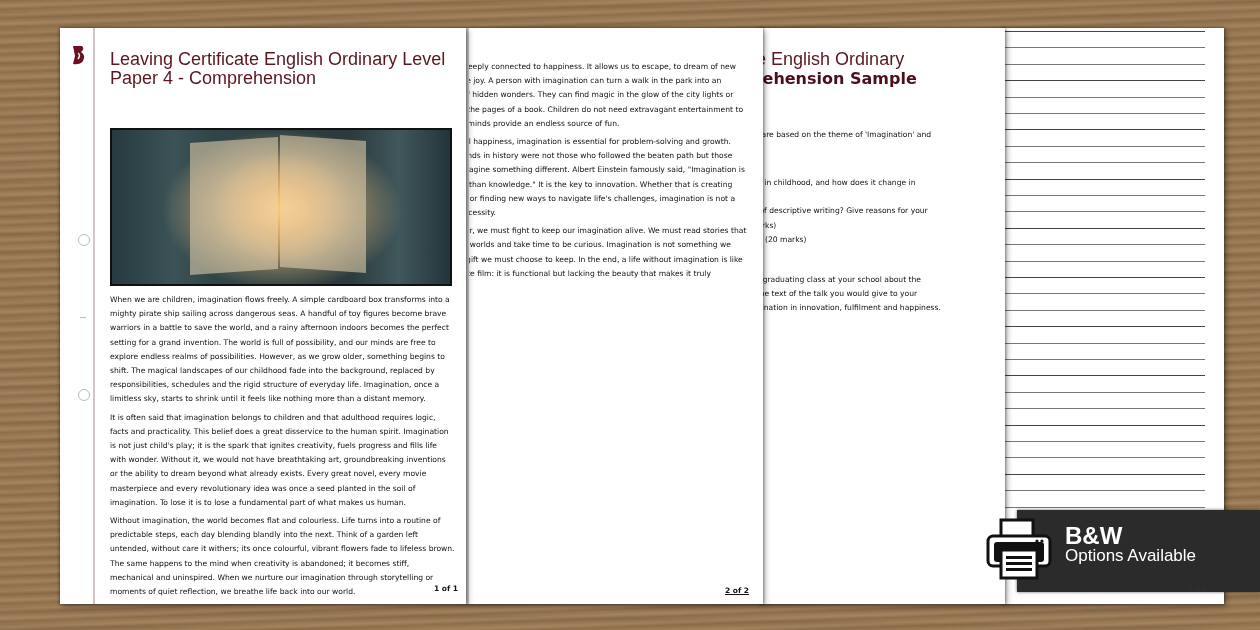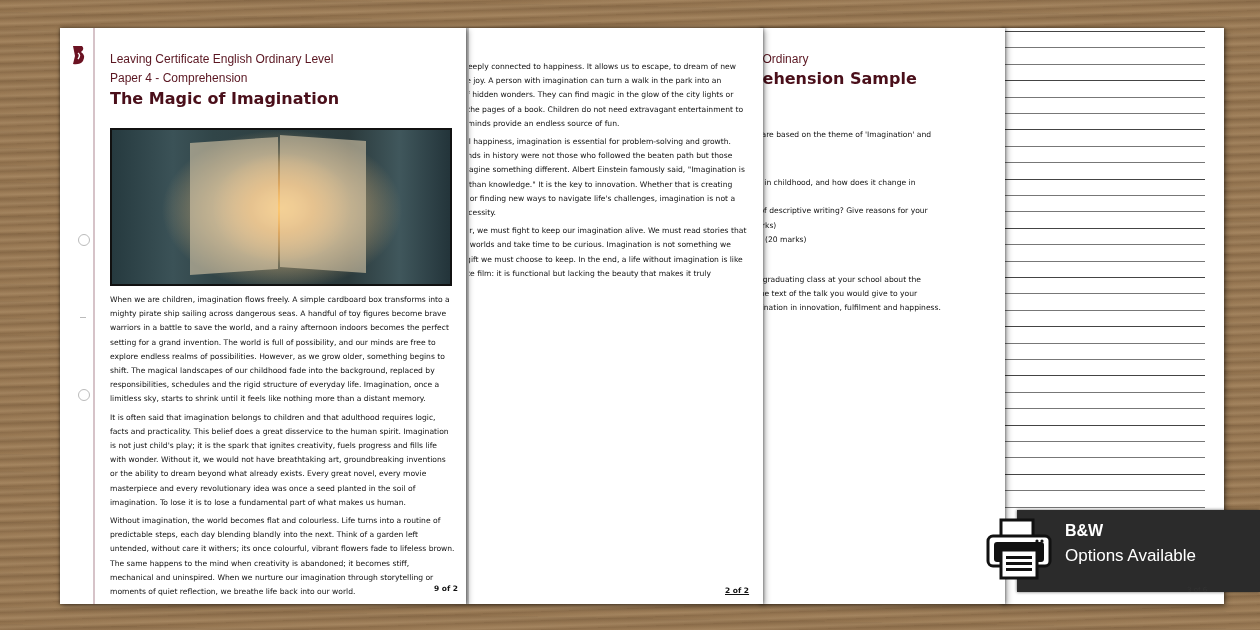--- a/index.html
+++ b/index.html
@@ -22,21 +22,21 @@
   #p4 { left:1002px; width:219px; z-index:1; border-left:3px solid #d8d8d8; }
 
   .margin-line { position:absolute; left:33px; top:0; bottom:0; width:2px; background:#d6c3c8; }
   .logo { position:absolute; left:9px; top:16px; width:18px; height:22px; }
   .punch { position:absolute; left:18px; width:10px; height:10px; border:1px solid #bbb; border-radius:50%; background:#fff; }
   .tick { position:absolute; left:20px; width:6px; height:1px; background:#bbb; }
   .brand { position:absolute; left:-10px; top:520px; transform:rotate(-90deg); transform-origin:left top; white-space:nowrap;
     font-size:10px; font-weight:bold; color:#3a1218; letter-spacing:1px; }
 
   .hdr { position:absolute; left:50px; top:22px; color:#5a1621; }
-  .hdr .l1, .hdr .l2 { font-size:12px; line-height:19px; font-family:"Liberation Sans", sans-serif; }
+  .hdr .l1, .hdr .l2 { font-size:18px; line-height:19px; font-family:"Liberation Sans", sans-serif; }
   .hdr .l3 { font-size:16px; font-weight:bold; line-height:22px; color:#4a0f1a; font-family:"DejaVu Sans", sans-serif; }
 
   .photo { position:absolute; left:50px; top:100px; width:338px; height:154px;
     background:
       radial-gradient(ellipse 70px 55px at 170px 78px, rgba(255,200,110,0.95), rgba(255,170,70,0.55) 45%, rgba(0,0,0,0) 100%),
       radial-gradient(ellipse 120px 80px at 170px 80px, rgba(240,215,170,0.9), rgba(200,170,120,0.6) 60%, rgba(0,0,0,0) 100%),
       linear-gradient(90deg, #263a3f 0%, #3b5257 18%, #314548 30%, #2b3a3c 70%, #40575c 85%, #23343a 100%);
     border:2px solid #111;
   }
   .photo .bookl { position:absolute; left:78px; top:10px; width:88px; height:132px; background:rgba(235,215,180,0.55); transform:skewY(-4deg); }
@@ -49,21 +49,21 @@
   .pg { position:absolute; font-size:7.5px; font-weight:bold; color:#111; }
 
   #p3 .hdr { left:-146px; top:22px; }
   #p3 .hdr .l2 { font-weight:bold; font-size:16px; font-family:"DejaVu Sans", sans-serif; color:#4a0f1a; }
   #p3 .body { left:-160px; top:100px; width:400px; }
 
   .rule { position:absolute; left:0; width:200px; height:1px; background:#777; }
 
   .badge { position:absolute; left:1017px; top:510px; width:243px; height:82px; background:#2b2b2b; z-index:10;
     box-shadow: 0 0 3px rgba(0,0,0,0.6); }
-  .badge .t1 { position:absolute; left:48px; top:12px; color:#fff; font-weight:bold; font-size:16px; font-family:"Liberation Sans", sans-serif; }
+  .badge .t1 { position:absolute; left:48px; top:12px; color:#fff; font-weight:bold; font-size:24px; font-family:"Liberation Sans", sans-serif; }
   .badge .t2 { position:absolute; left:48px; top:36px; color:#fff; font-size:17px; font-family:"Liberation Sans", sans-serif; }
   .printer { position:absolute; left:985px; top:518px; width:70px; height:64px; z-index:11; }
   .p4num { position:absolute; left:1187px; top:586px; font-size:7px; color:#333; z-index:12; }
 </style>
 </head>
 <body>
 
 <div class="page" id="p1">
   <div class="margin-line"></div>
   <svg class="logo" viewBox="0 0 18 22">
@@ -71,34 +71,33 @@
     <path d="M9 9 Q12 11 9 15" stroke="#fff" stroke-width="1.5" fill="none"></path>
   </svg>
   <div class="punch" style="top:206px"></div>
   <div class="tick" style="top:289px"></div>
   <div class="punch" style="top:361px"></div>
   <div class="brand"><span>BEYOND</span></div>
 
   <div class="hdr">
     <div class="l1">Leaving Certificate English Ordinary Level</div>
     <div class="l2">Paper 4 - Comprehension</div>
-    <div class="l3">The Magic of Imagination</div>
   </div>
 
   <div class="photo" title="Open book illuminated with fairy lights on a bed">
     <div class="bookl"></div>
     <div class="bookr"></div>
   </div>
 
   <div class="body">
     <p>When we are children, imagination flows freely. A simple cardboard box transforms into a mighty pirate ship sailing across dangerous seas. A handful of toy figures become brave warriors in a battle to save the world, and a rainy afternoon indoors becomes the perfect setting for a grand invention. The world is full of possibility, and our minds are free to explore endless realms of possibilities. However, as we grow older, something begins to shift. The magical landscapes of our childhood fade into the background, replaced by responsibilities, schedules and the rigid structure of everyday life. Imagination, once a limitless sky, starts to shrink until it feels like nothing more than a distant memory.</p>
     <p>It is often said that imagination belongs to children and that adulthood requires logic, facts and practicality. This belief does a great disservice to the human spirit. Imagination is not just child's play; it is the spark that ignites creativity, fuels progress and fills life with wonder. Without it, we would not have breathtaking art, groundbreaking inventions or the ability to dream beyond what already exists. Every great novel, every movie masterpiece and every revolutionary idea was once a seed planted in the soil of imagination. To lose it is to lose a fundamental part of what makes us human.</p>
     <p>Without imagination, the world becomes flat and colourless. Life turns into a routine of predictable steps, each day blending blandly into the next. Think of a garden left untended, without care it withers; its once colourful, vibrant flowers fade to lifeless brown. The same happens to the mind when creativity is abandoned; it becomes stiff, mechanical and uninspired. When we nurture our imagination through storytelling or moments of quiet reflection, we breathe life back into our world.</p>
   </div>
-  <div class="pg" style="left:374px; top:556px;">9 of 2</div>
+  <div class="pg" style="left:374px; top:556px;">1 of 1</div>
 </div>
 
 <div class="page" id="p2">
   <div class="body">
     <p>Imagination is deeply connected to happiness. It allows us to escape, to dream of new worlds, to create joy. A person with imagination can turn a walk in the park into an adventure full of hidden wonders. They can find magic in the glow of the city lights or find treasure in the pages of a book. Children do not need extravagant entertainment to be happy; their minds provide an endless source of fun.</p>
     <p>Beyond personal happiness, imagination is essential for problem-solving and growth. The greatest minds in history were not those who followed the beaten path but those who dared to imagine something different. Albert Einstein famously said, "Imagination is more important than knowledge." It is the key to innovation. Whether that is creating new technology or finding new ways to navigate life's challenges, imagination is not a luxury; it is a necessity.</p>
     <p>As we grow older, we must fight to keep our imagination alive. We must read stories that take us to other worlds and take time to be curious. Imagination is not something we outgrow; it is a gift we must choose to keep. In the end, a life without imagination is like a black-and-white film: it is functional but lacking the beauty that makes it truly remarkable.</p>
   </div>
   <div class="pg" style="left:256px; top:558px;text-decoration:underline;">2 of 2</div>
 </div>

